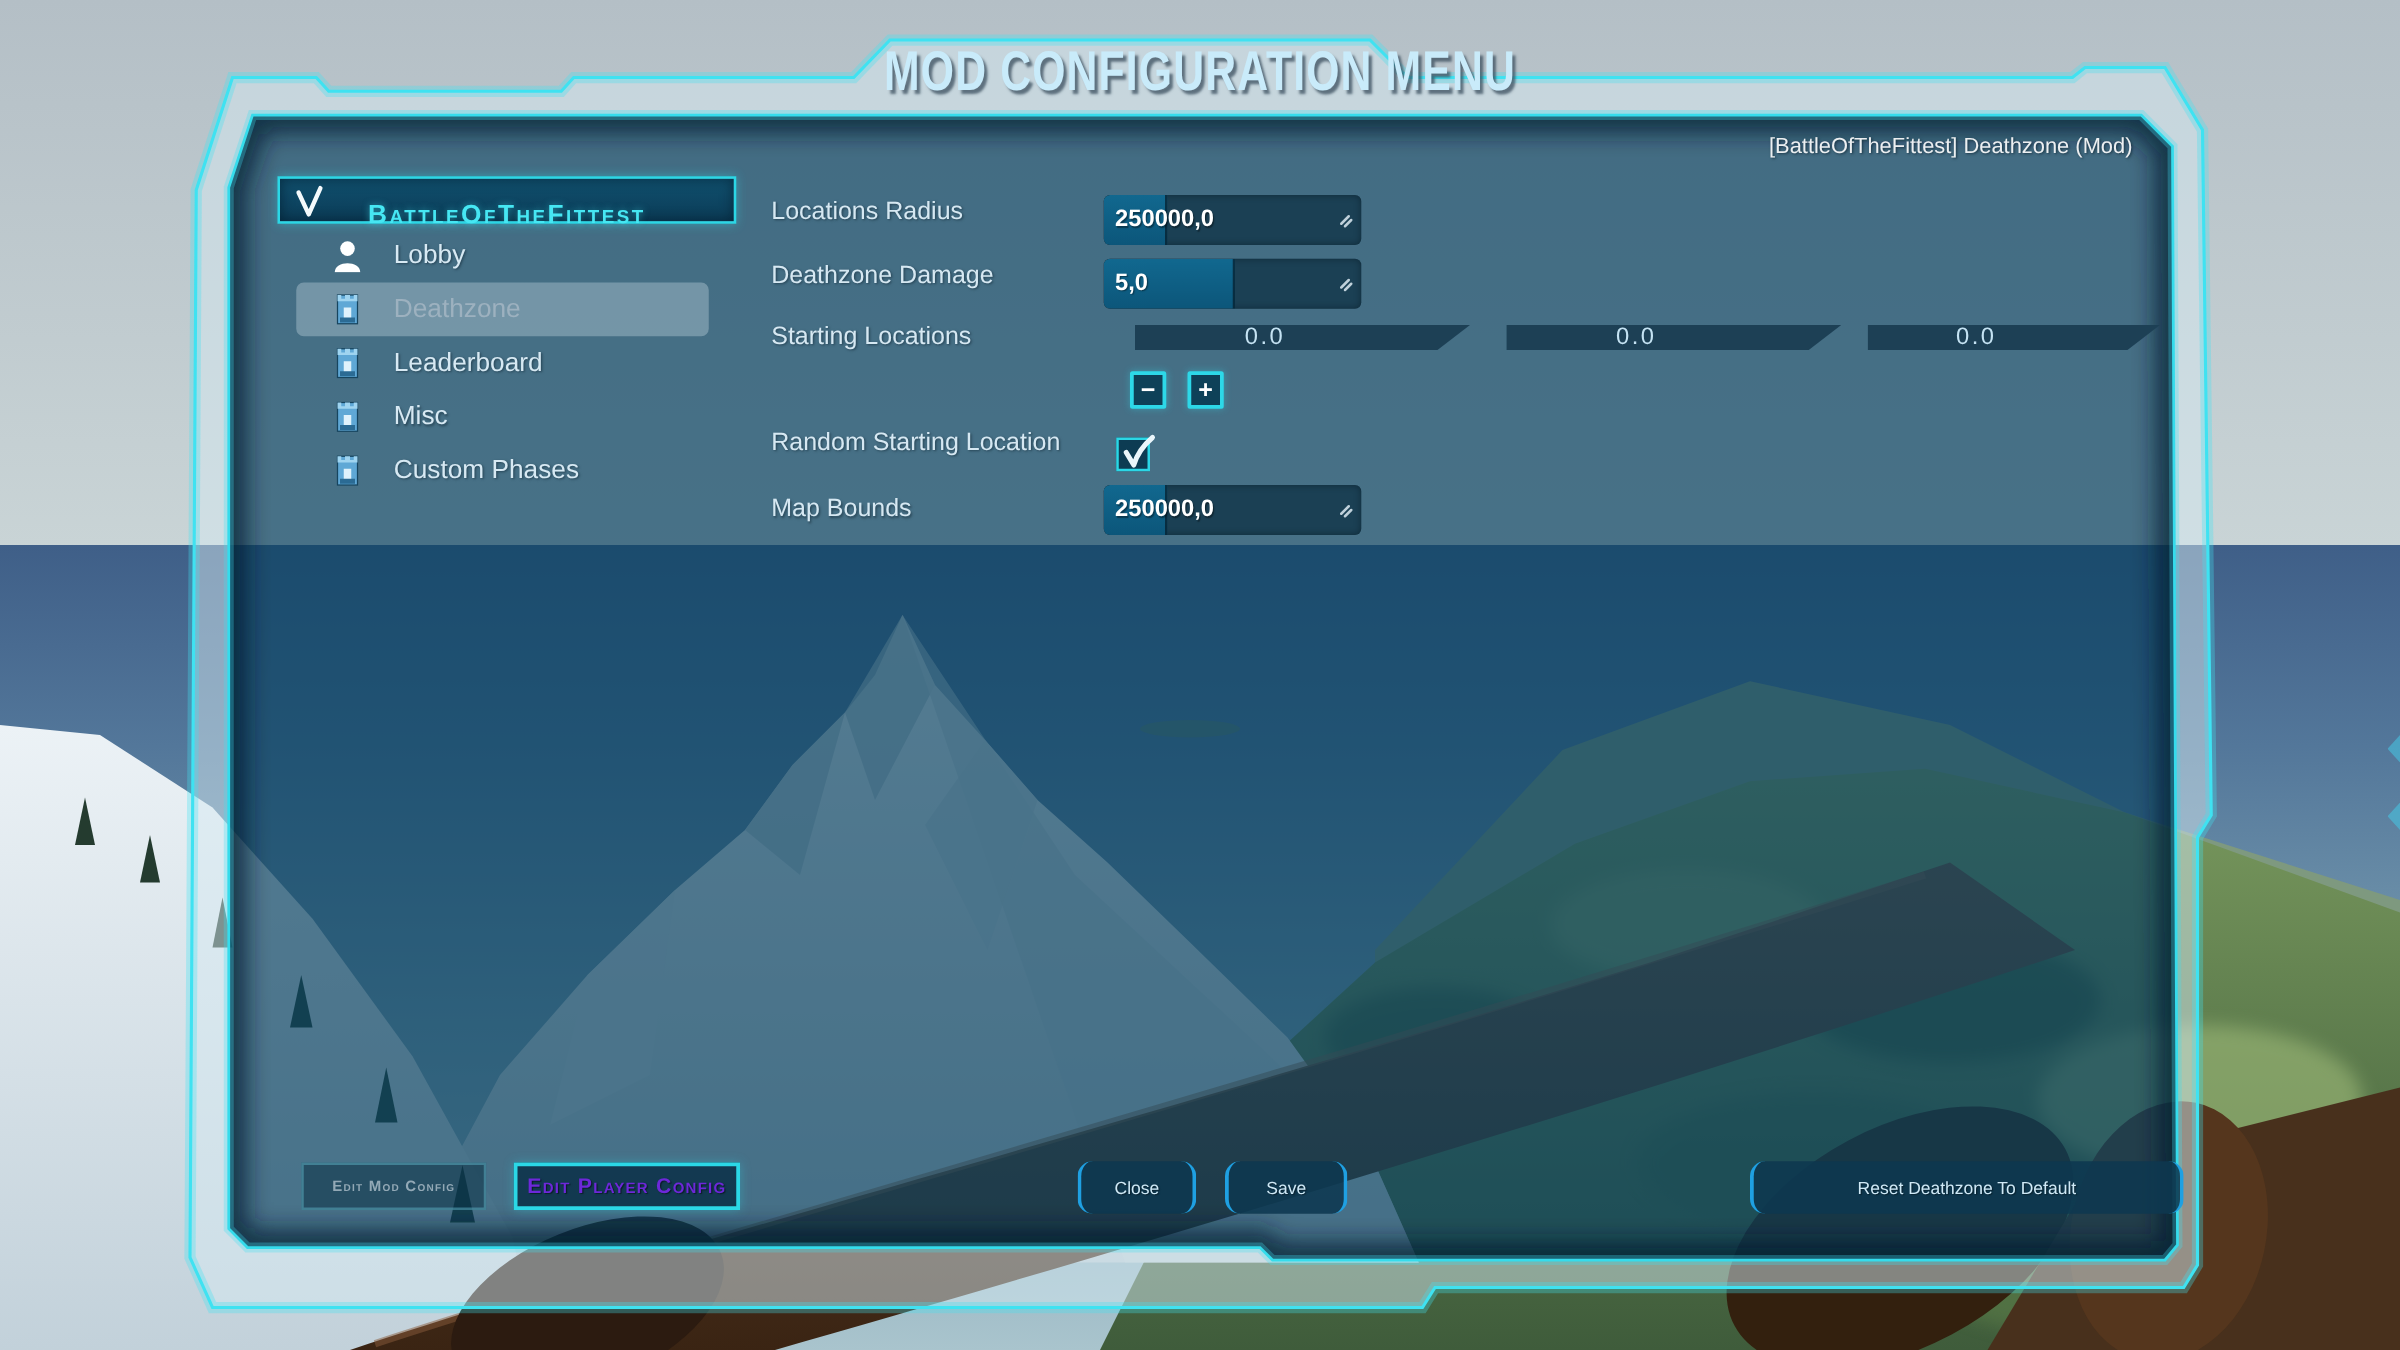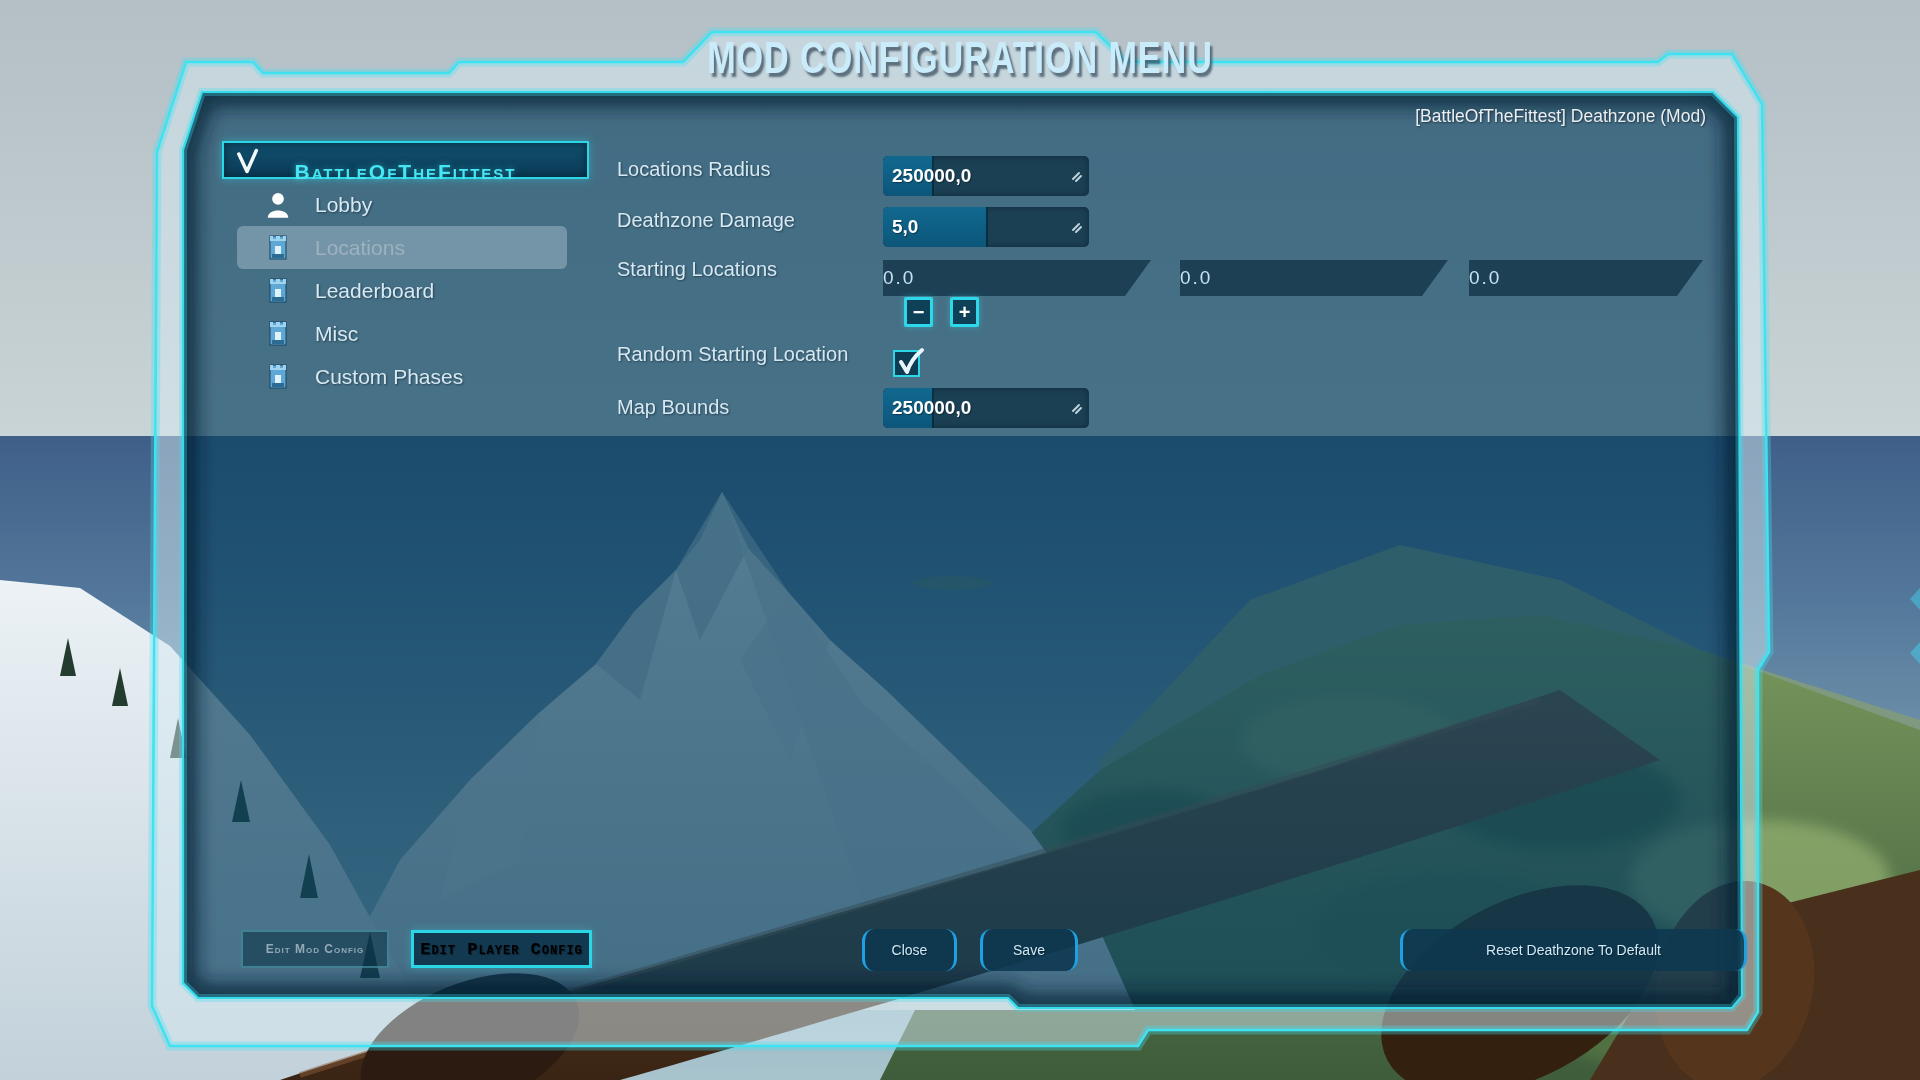--- a/index.html
+++ b/index.html
@@ -36,44 +36,44 @@
   .spin-input{position:absolute;left:883px;width:206px;height:40px;background:#1b4054;
          border-radius:5px;overflow:hidden;cursor:ew-resize;
          box-shadow:inset 0 0 6px rgba(0,15,25,.45);}
   .spin-input .fill{position:absolute;left:0;top:0;bottom:0;width:25%;
          background:linear-gradient(180deg,#11688f,#0c567a);
          border-radius:5px 0 0 5px;border-right:2px solid rgba(5,25,38,.7);}
   .spin-input .val{position:absolute;left:9px;top:0;line-height:40px;font-size:19px;
          font-weight:bold;color:#fff;text-shadow:1px 1px 1px rgba(0,0,0,.4);}
   .spin-icon{position:absolute;right:6px;top:14px;opacity:.85;}
 
-  .loc-box{position:absolute;top:260px;height:36px;background:#1d4055;
+  .loc-box{position:absolute;top:260px;height:20px;background:#1d4055;
          clip-path:polygon(0 0,100% 0,calc(100% - 26px) 100%,0 100%);
-         display:flex;align-items:center;justify-content:flex-start;cursor:text;
-         filter:drop-shadow(9px 3px 0 rgba(15,35,50,.45));}
+         display:flex;align-items:center;justify-content:center;cursor:text;
+         filter:drop-shadow(9px 3px 0 rgba(15,35,50,.45));margin-left:25px;}
   .loc-box span{font-size:19px;color:#c5e3f3;letter-spacing:2px;padding-right:60px;}
 
   .sq-btn{position:absolute;top:297px;width:29px;height:30px;box-sizing:border-box;
          border:3px solid #2dd8e8;background:#0e4158;color:#fff;font-size:20px;font-weight:bold;
          line-height:1;display:flex;align-items:center;justify-content:center;padding:0;
          cursor:pointer;box-shadow:0 0 6px rgba(45,216,232,.4);border-radius:2px;}
 
   .checkbox{position:absolute;left:893px;top:350px;width:27px;height:27px;box-sizing:border-box;
          border:2px solid #2bd7e6;background:#0d3c53;cursor:pointer;}
   .checkbox svg{position:absolute;left:0px;top:-6px;display:none;}
   .checkbox.checked svg{display:block;}
 
   .edit-btn{position:absolute;top:930px;height:38px;box-sizing:border-box;
          background:rgba(10,48,68,.55);font-variant:small-caps;font-weight:bold;
          letter-spacing:1px;cursor:pointer;padding:0;}
   .edit-btn.dim{left:241px;width:148px;border:2px solid rgba(90,170,190,.55);
          color:#93a9b6;font-size:12px;}
   .edit-btn.active{left:411px;width:181px;border:3px solid #2bd7e6;
-         background:rgba(9,48,70,.85);color:#000000;font-size:17px;
-         box-shadow:0 0 8px rgba(43,215,230,.35);text-shadow:1px 1px 1px rgba(0,0,0,.5);font-family:Liberation Mono, monospace;}
+         background:rgba(9,48,70,.85);color:#6d28d9;font-size:17px;
+         box-shadow:0 0 8px rgba(43,215,230,.35);text-shadow:1px 1px 1px rgba(0,0,0,.5);}
 
   .bracket-btn{position:absolute;top:929px;height:42px;background:rgba(14,56,80,.88);
          border:none;border-left:3px solid #1fa0e2;border-right:3px solid #1fa0e2;
          border-radius:12px;color:#cfe9f6;font-size:14px;cursor:pointer;padding:0;
          text-shadow:1px 1px 1px rgba(0,0,0,.4);}
 
   .edge-marker{position:absolute;right:0;width:10px;height:22px;
          background:rgba(70,200,230,.55);clip-path:polygon(100% 0,0 50%,100% 100%);}
 </style>
 </head>
@@ -204,21 +204,21 @@
 
   <div class="nav-row selected" style="top:226px">
     <span class="nav-icon">
       <svg width="22" height="27" viewBox="0 0 22 27">
         <rect x="3" y="2" width="16" height="23" fill="#5fa8d6" stroke="#17455f" stroke-width="1"></rect>
         <path d="M3,2 h3 v3 h3 v-3 h4 v3 h3 v-3 h3 v5 h-16 Z" fill="#9fd4f0"></path>
         <rect x="8" y="12" width="6" height="9" fill="#dff2fc"></rect>
         <rect x="5" y="20" width="12" height="4" fill="#2b6b94"></rect>
       </svg>
     </span>
-    <span class="nav-label">Locations</span>
+    <span class="nav-label">Deathzone</span>
   </div>
 
   <div class="nav-row" style="top:269px">
     <span class="nav-icon">
       <svg width="22" height="27" viewBox="0 0 22 27">
         <rect x="3" y="2" width="16" height="23" fill="#5fa8d6" stroke="#17455f" stroke-width="1"></rect>
         <path d="M3,2 h3 v3 h3 v-3 h4 v3 h3 v-3 h3 v5 h-16 Z" fill="#9fd4f0"></path>
         <rect x="8" y="12" width="6" height="9" fill="#dff2fc"></rect>
         <rect x="5" y="20" width="12" height="4" fill="#2b6b94"></rect>
       </svg>

